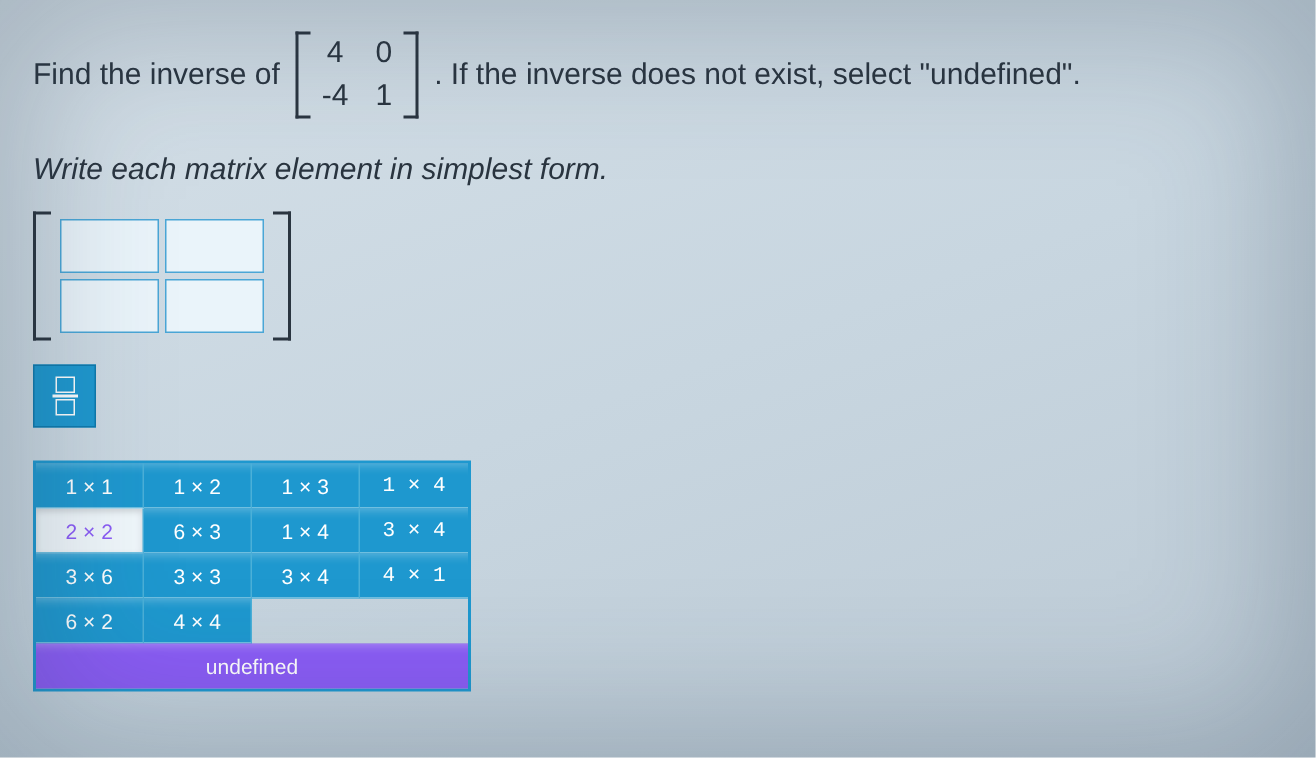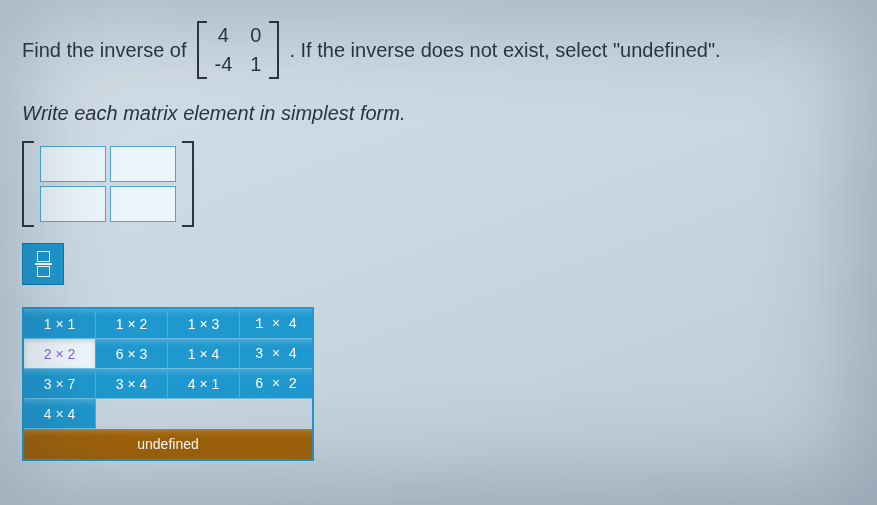--- a/index.html
+++ b/index.html
@@ -62,21 +62,21 @@
       display: flex; align-items: center; justify-content: center;
       height: 30px; border-bottom: 1px solid #6fbfe0; border-right: 1px solid #4bb0d8;
       cursor: pointer; box-shadow: inset 0 8px 8px -8px rgba(255,255,255,0.4);
     }
     .dim-cell.selected {
       background: #f0f7fb; color: #8b5cf6;
       box-shadow: inset 0 2px 4px rgba(0,0,0,0.15);
     }
     .dim-cell:nth-child(4n){ border-right: none; font-family: Liberation Mono, monospace; }
     .undef {
-      background: #a16207; color: #fff; font-size: 14px;
+      background: #8b5cf6; color: #fff; font-size: 14px;
       height: 30px; display: flex; align-items: center; justify-content: center;
       cursor: pointer; box-shadow: inset 0 8px 8px -8px rgba(255,255,255,0.4);
     }
     .vignette {
       position: absolute; inset: 0; pointer-events: none;
       box-shadow: inset 0 0 90px 25px rgba(40,60,80,0.25);
     }
   </style>
 </head>
 <body>
@@ -122,21 +122,22 @@
 <div>
   <div class="dim-grid">
     <div class="dim-cell">1 × 1</div>
     <div class="dim-cell">1 × 2</div>
     <div class="dim-cell">1 × 3</div>
     <div class="dim-cell">1 × 4</div>
     <div class="dim-cell selected">2 × 2</div>
     <div class="dim-cell">6 × 3</div>
     <div class="dim-cell">1 × 4</div>
     <div class="dim-cell">3 × 4</div>
-    <div class="dim-cell">3 × 7</div>
+    <div class="dim-cell">3 × 6</div>
+    <div class="dim-cell">3 × 3</div>
     <div class="dim-cell">3 × 4</div>
     <div class="dim-cell">4 × 1</div>
     <div class="dim-cell">6 × 2</div>
     <div class="dim-cell">4 × 4</div>
     <div class="undef" style="grid-column:1 / -1">undefined</div>
   </div>
 </div>
 
 <div class="vignette"></div>
 

